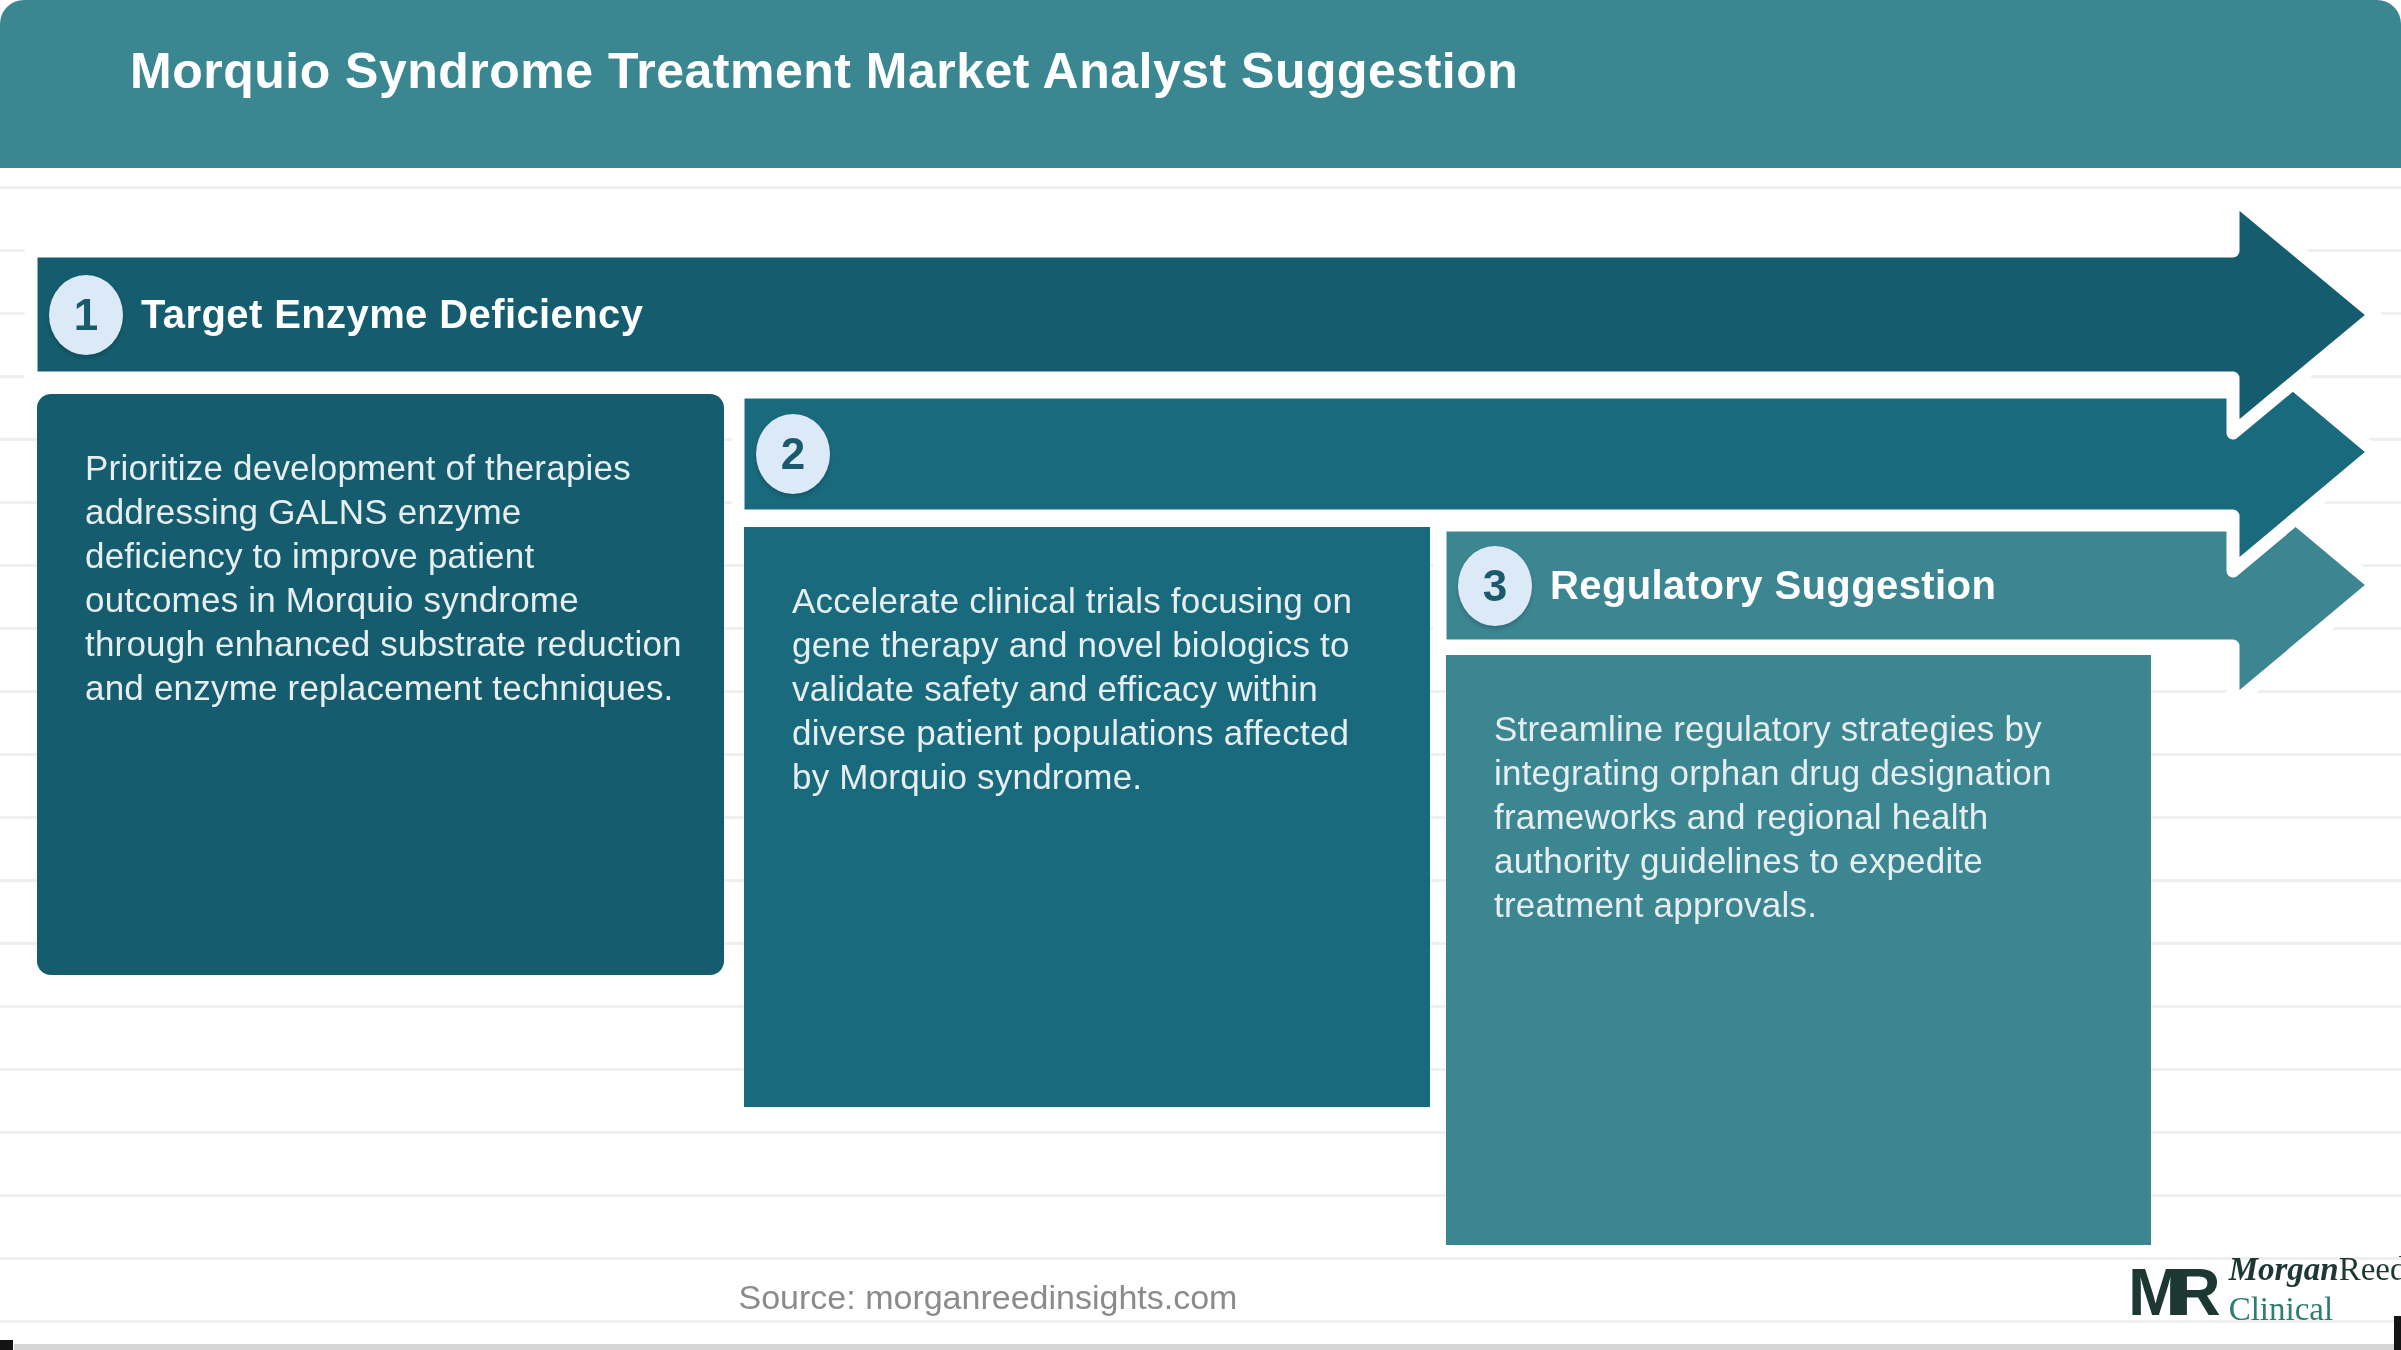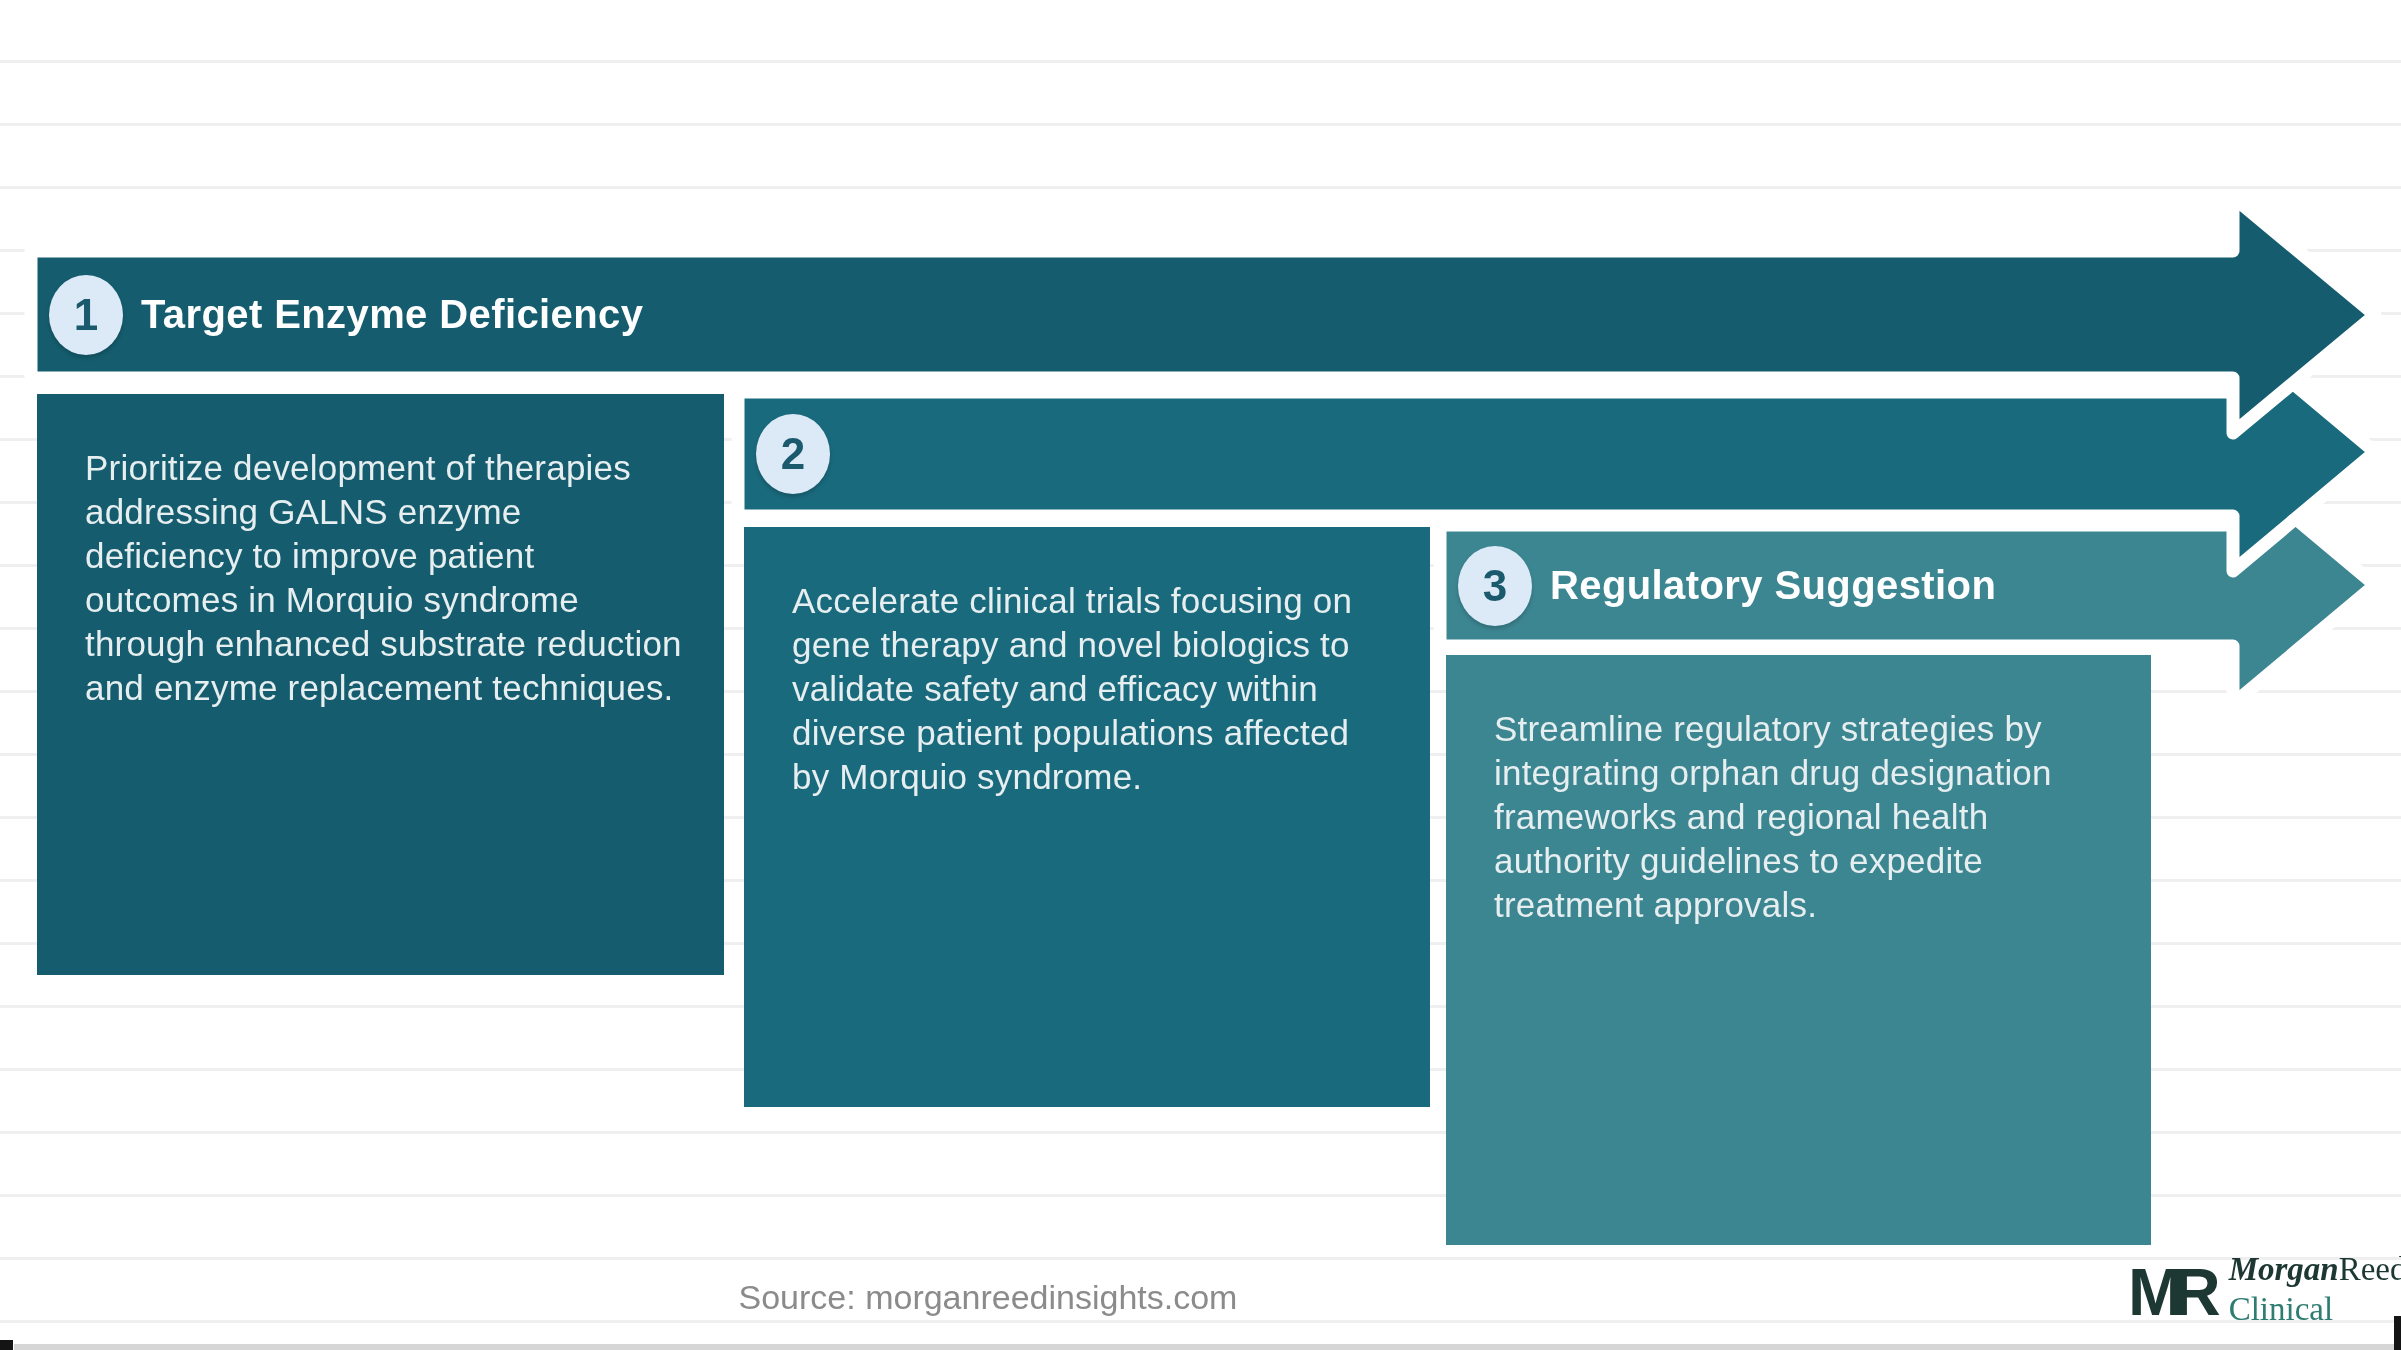--- a/index.html
+++ b/index.html
@@ -39,20 +39,23 @@
   
   .edge-strip{position:absolute;left:14px;top:1344px;width:2380px;height:6px;background:#d6d6d6;z-index:4;}
   .edge-corner-left{position:absolute;left:0;top:1340px;width:13px;height:10px;background:#141414;z-index:4;}
   .edge-corner-right{position:absolute;left:2394px;top:1316px;width:7px;height:34px;background:#141414;z-index:4;}
 </style>
 </head>
 <body>
 
 <div class="canvas">
 
+  <header class="topbar" style="background-color: rgb(58, 134, 145);">
+    <h1>Morquio Syndrome Treatment Market Analyst Suggestion</h1>
+  </header>
 
   <svg class="arrows" width="2401" height="1350" viewBox="0 0 2401 1350">
     <path d="M1440 525 H2233 V466 L2375 585 L2233 704 V646 H1440 Z" stroke="#ffffff" stroke-width="13" stroke-linejoin="round" fill="#3c8692"></path>
     <path d="M738 392 H2233 V333 L2375 452 L2233 571 V516 H738 Z" stroke="#ffffff" stroke-width="13" stroke-linejoin="round" fill="#1a6a7d"></path>
     <path d="M31 251 H2233 V197 L2375 315 L2233 433 V378 H31 Z" stroke="#ffffff" stroke-width="13" stroke-linejoin="round" fill="#155d6e"></path>
   </svg>
 
   <div class="step-head sh1">
     <span class="badge" style="background-color: rgb(220, 234, 247);">1</span>
     <span class="step-title">Target Enzyme Deficiency</span>
@@ -60,21 +63,21 @@
 
   <div class="step-head sh2">
     <span class="badge" style="background-color: rgb(220, 234, 247);">2</span>
   </div>
 
   <div class="step-head sh3">
     <span class="badge" style="background-color: rgb(220, 234, 247);">3</span>
     <span class="step-title">Regulatory Suggestion</span>
   </div>
 
-  <div class="box box1" style="background-color: rgb(21, 93, 110);">
+  <div class="box box1" style="background-color: rgb(21, 93, 110); border-radius: 14px;">
     <p>Prioritize development of therapies addressing GALNS enzyme deficiency to improve patient outcomes in Morquio syndrome through enhanced substrate reduction and enzyme replacement techniques.</p>
   </div>
   <div class="box box3" style="background-color: rgb(60, 134, 146);">
     <p>Streamline regulatory strategies by integrating orphan drug designation frameworks and regional health authority guidelines to expedite treatment approvals.</p>
   </div>
   <div class="box box2" style="background-color: rgb(26, 106, 125);">
     <p>Accelerate clinical trials focusing on gene therapy and novel biologics to validate safety and efficacy within diverse patient populations affected by Morquio syndrome.</p>
   </div>
 
   <div class="source">Source: morganreedinsights.com</div>

